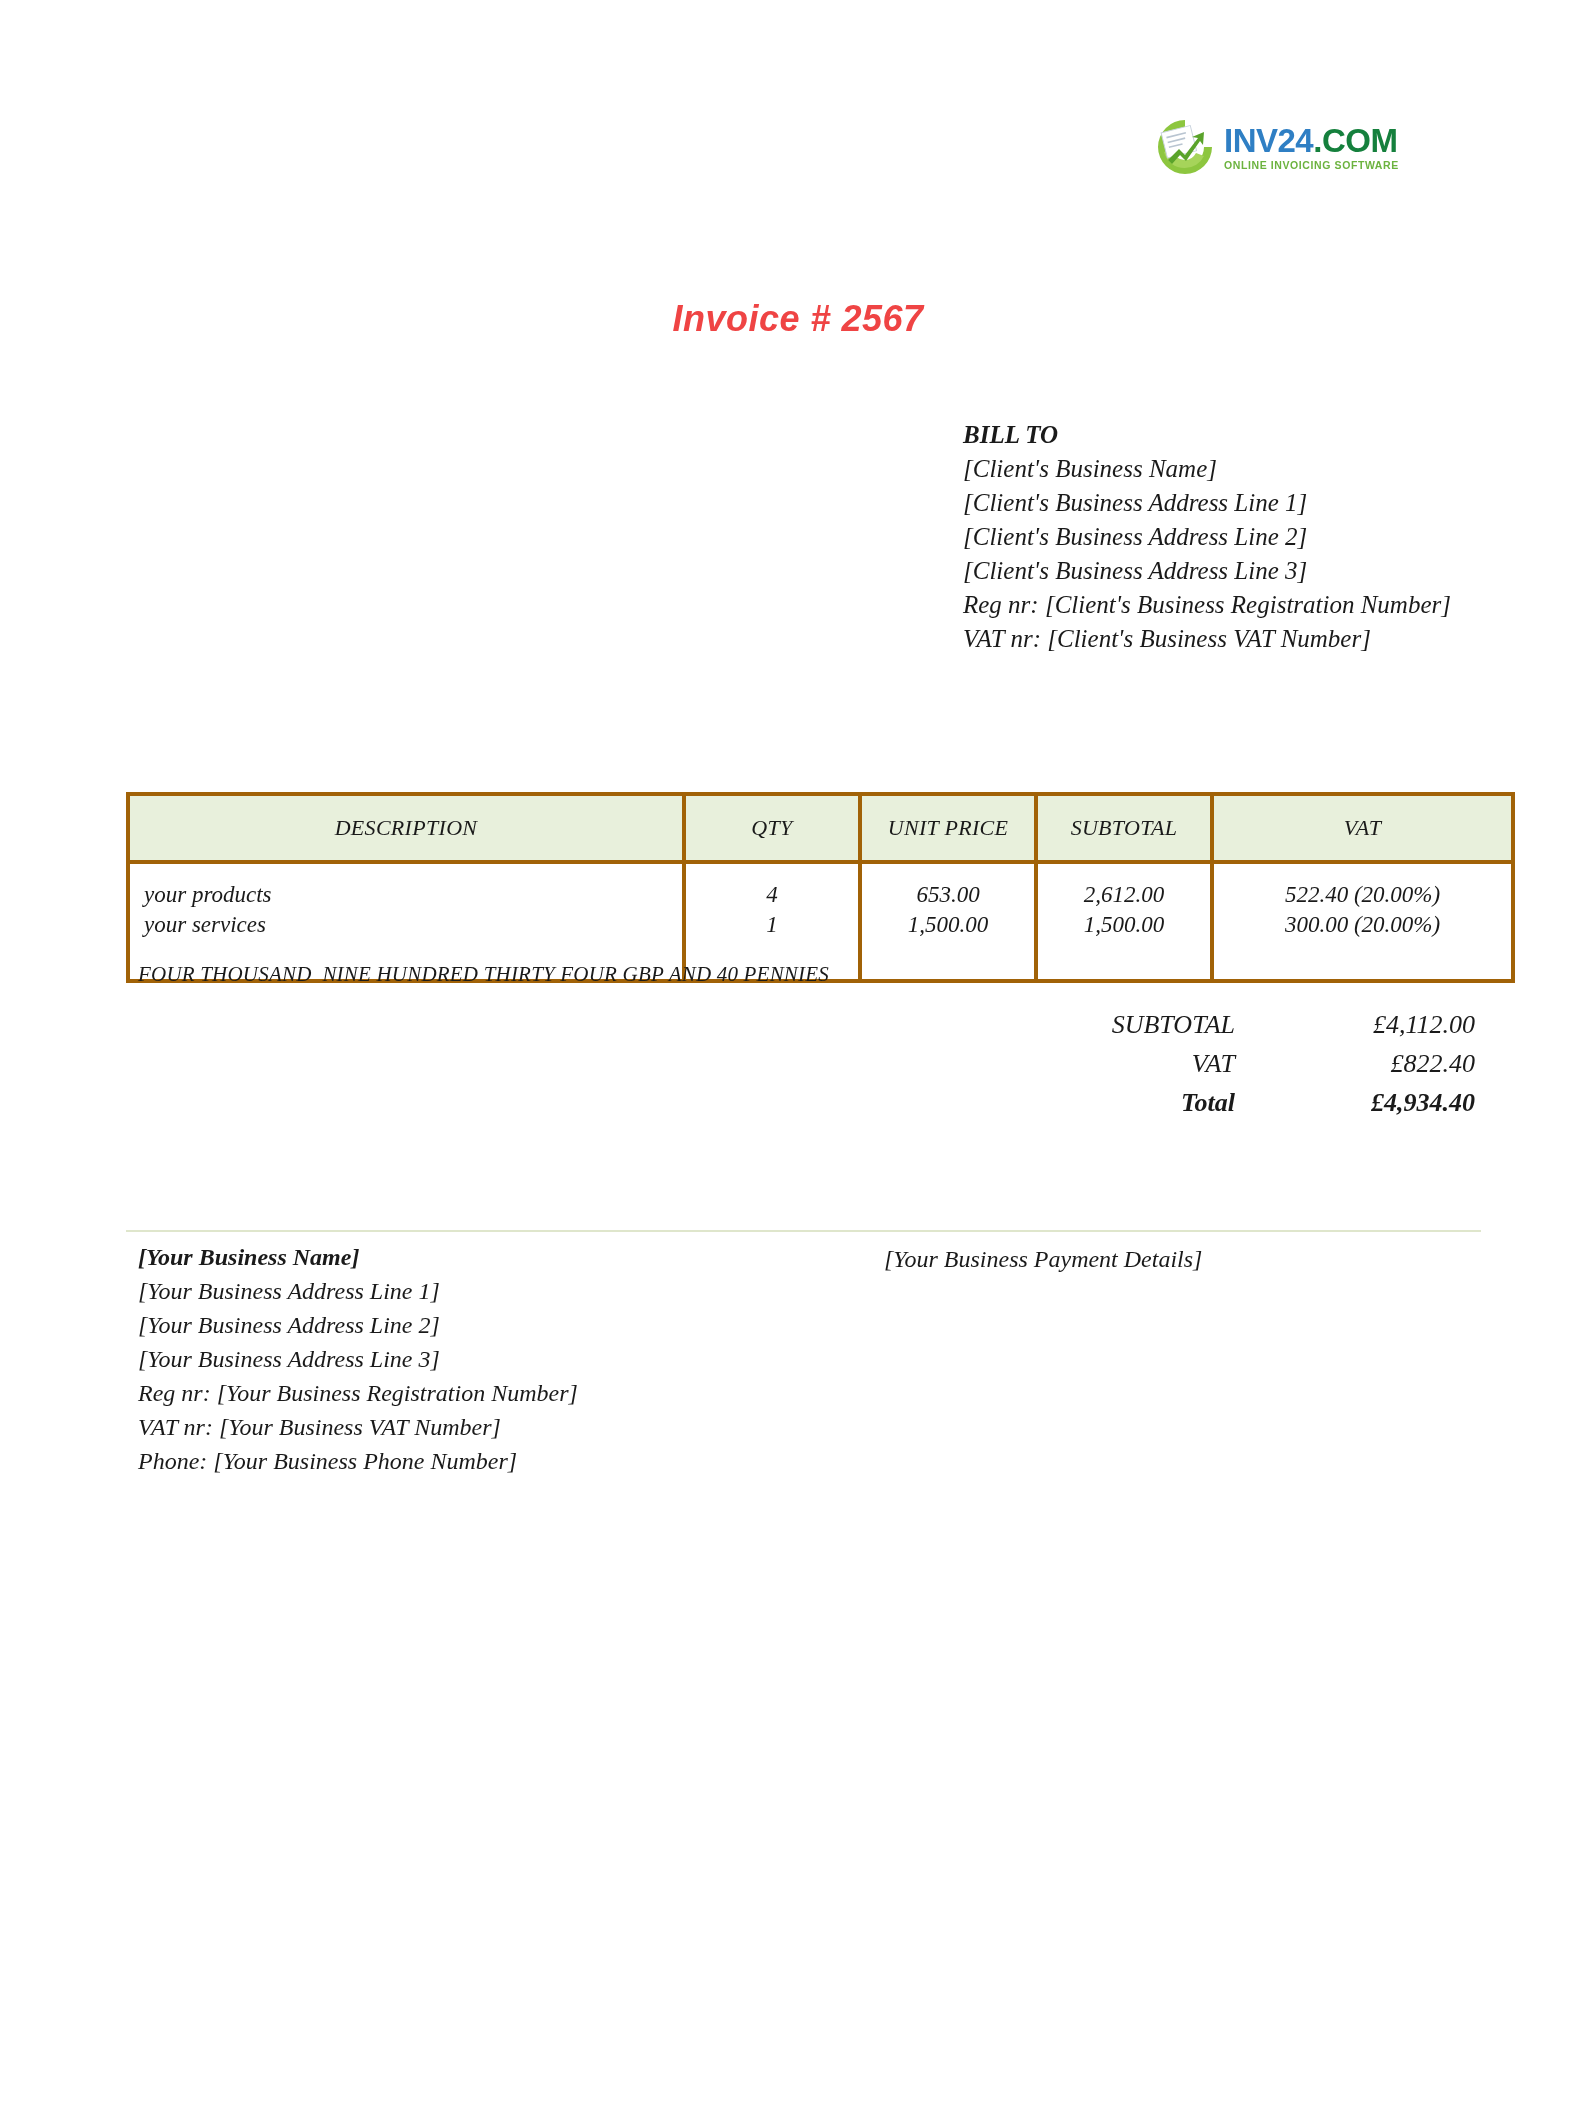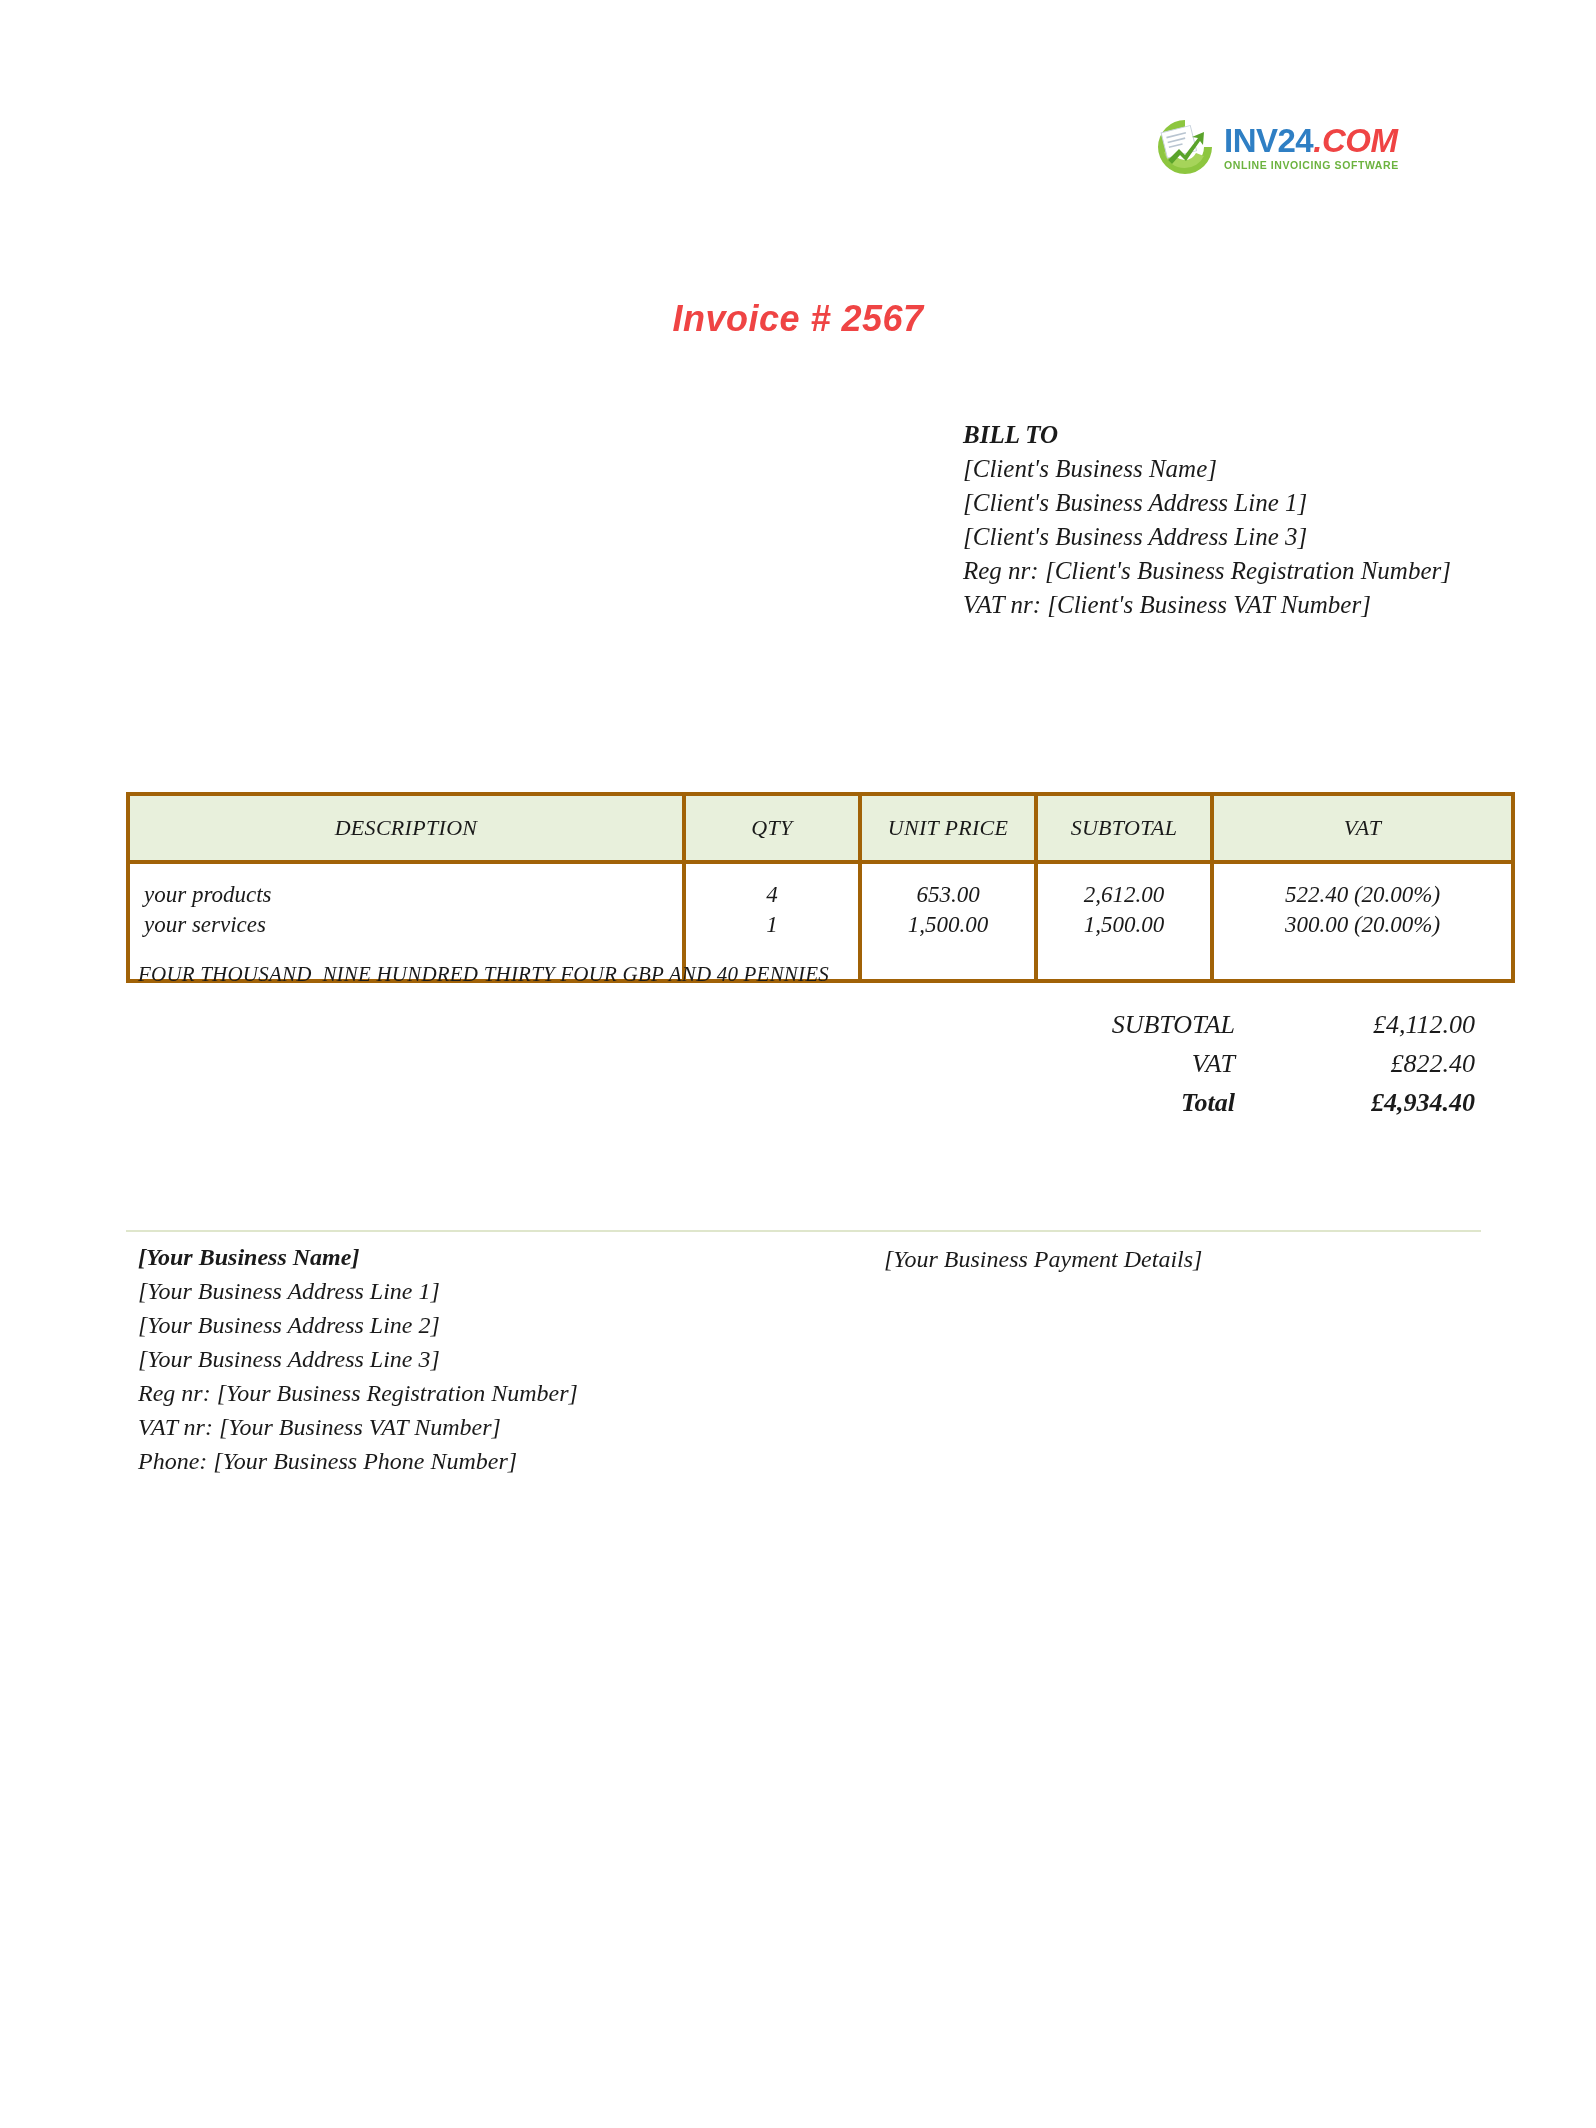--- a/index.html
+++ b/index.html
@@ -44,21 +44,21 @@
     line-height: 1;
   }
   .logo-title {
     font-family: "Liberation Sans", sans-serif;
     font-weight: bold;
     font-size: 33px;
     letter-spacing: -0.5px;
     white-space: nowrap;
   }
   .logo-title .blue { color: #2f7fc4; margin-top: 6px; }
-  .logo-title .green { color: #ef4444; font-style: italic; }
+  .logo-title .green { color: #15803d; }
   .logo-tagline {
     font-family: "Liberation Sans", sans-serif;
     font-weight: bold;
     font-size: 10.5px;
     letter-spacing: 0.6px;
     color: #6cb33f;
     margin-top: 3px;
     white-space: nowrap;
   }
 
@@ -234,20 +234,21 @@
     </div>
   </div>
 
   <div class="invoice-title">Invoice #  2567</div>
 
 
   <div class="bill-to">
     <div class="bill-head">BILL TO</div>
     <div>[Client's Business Name]</div>
     <div>[Client's Business Address Line 1]</div>
+    <div>[Client's Business Address Line 2]</div>
     <div>[Client's Business Address Line 3]</div>
     <div>Reg nr: [Client's Business Registration Number]</div>
     <div>VAT nr: [Client's Business VAT Number]</div>
   </div>
 
   <table class="items-table">
     <thead>
       <tr>
         <th class="col-desc">DESCRIPTION</th>
         <th class="col-qty">QTY</th>

